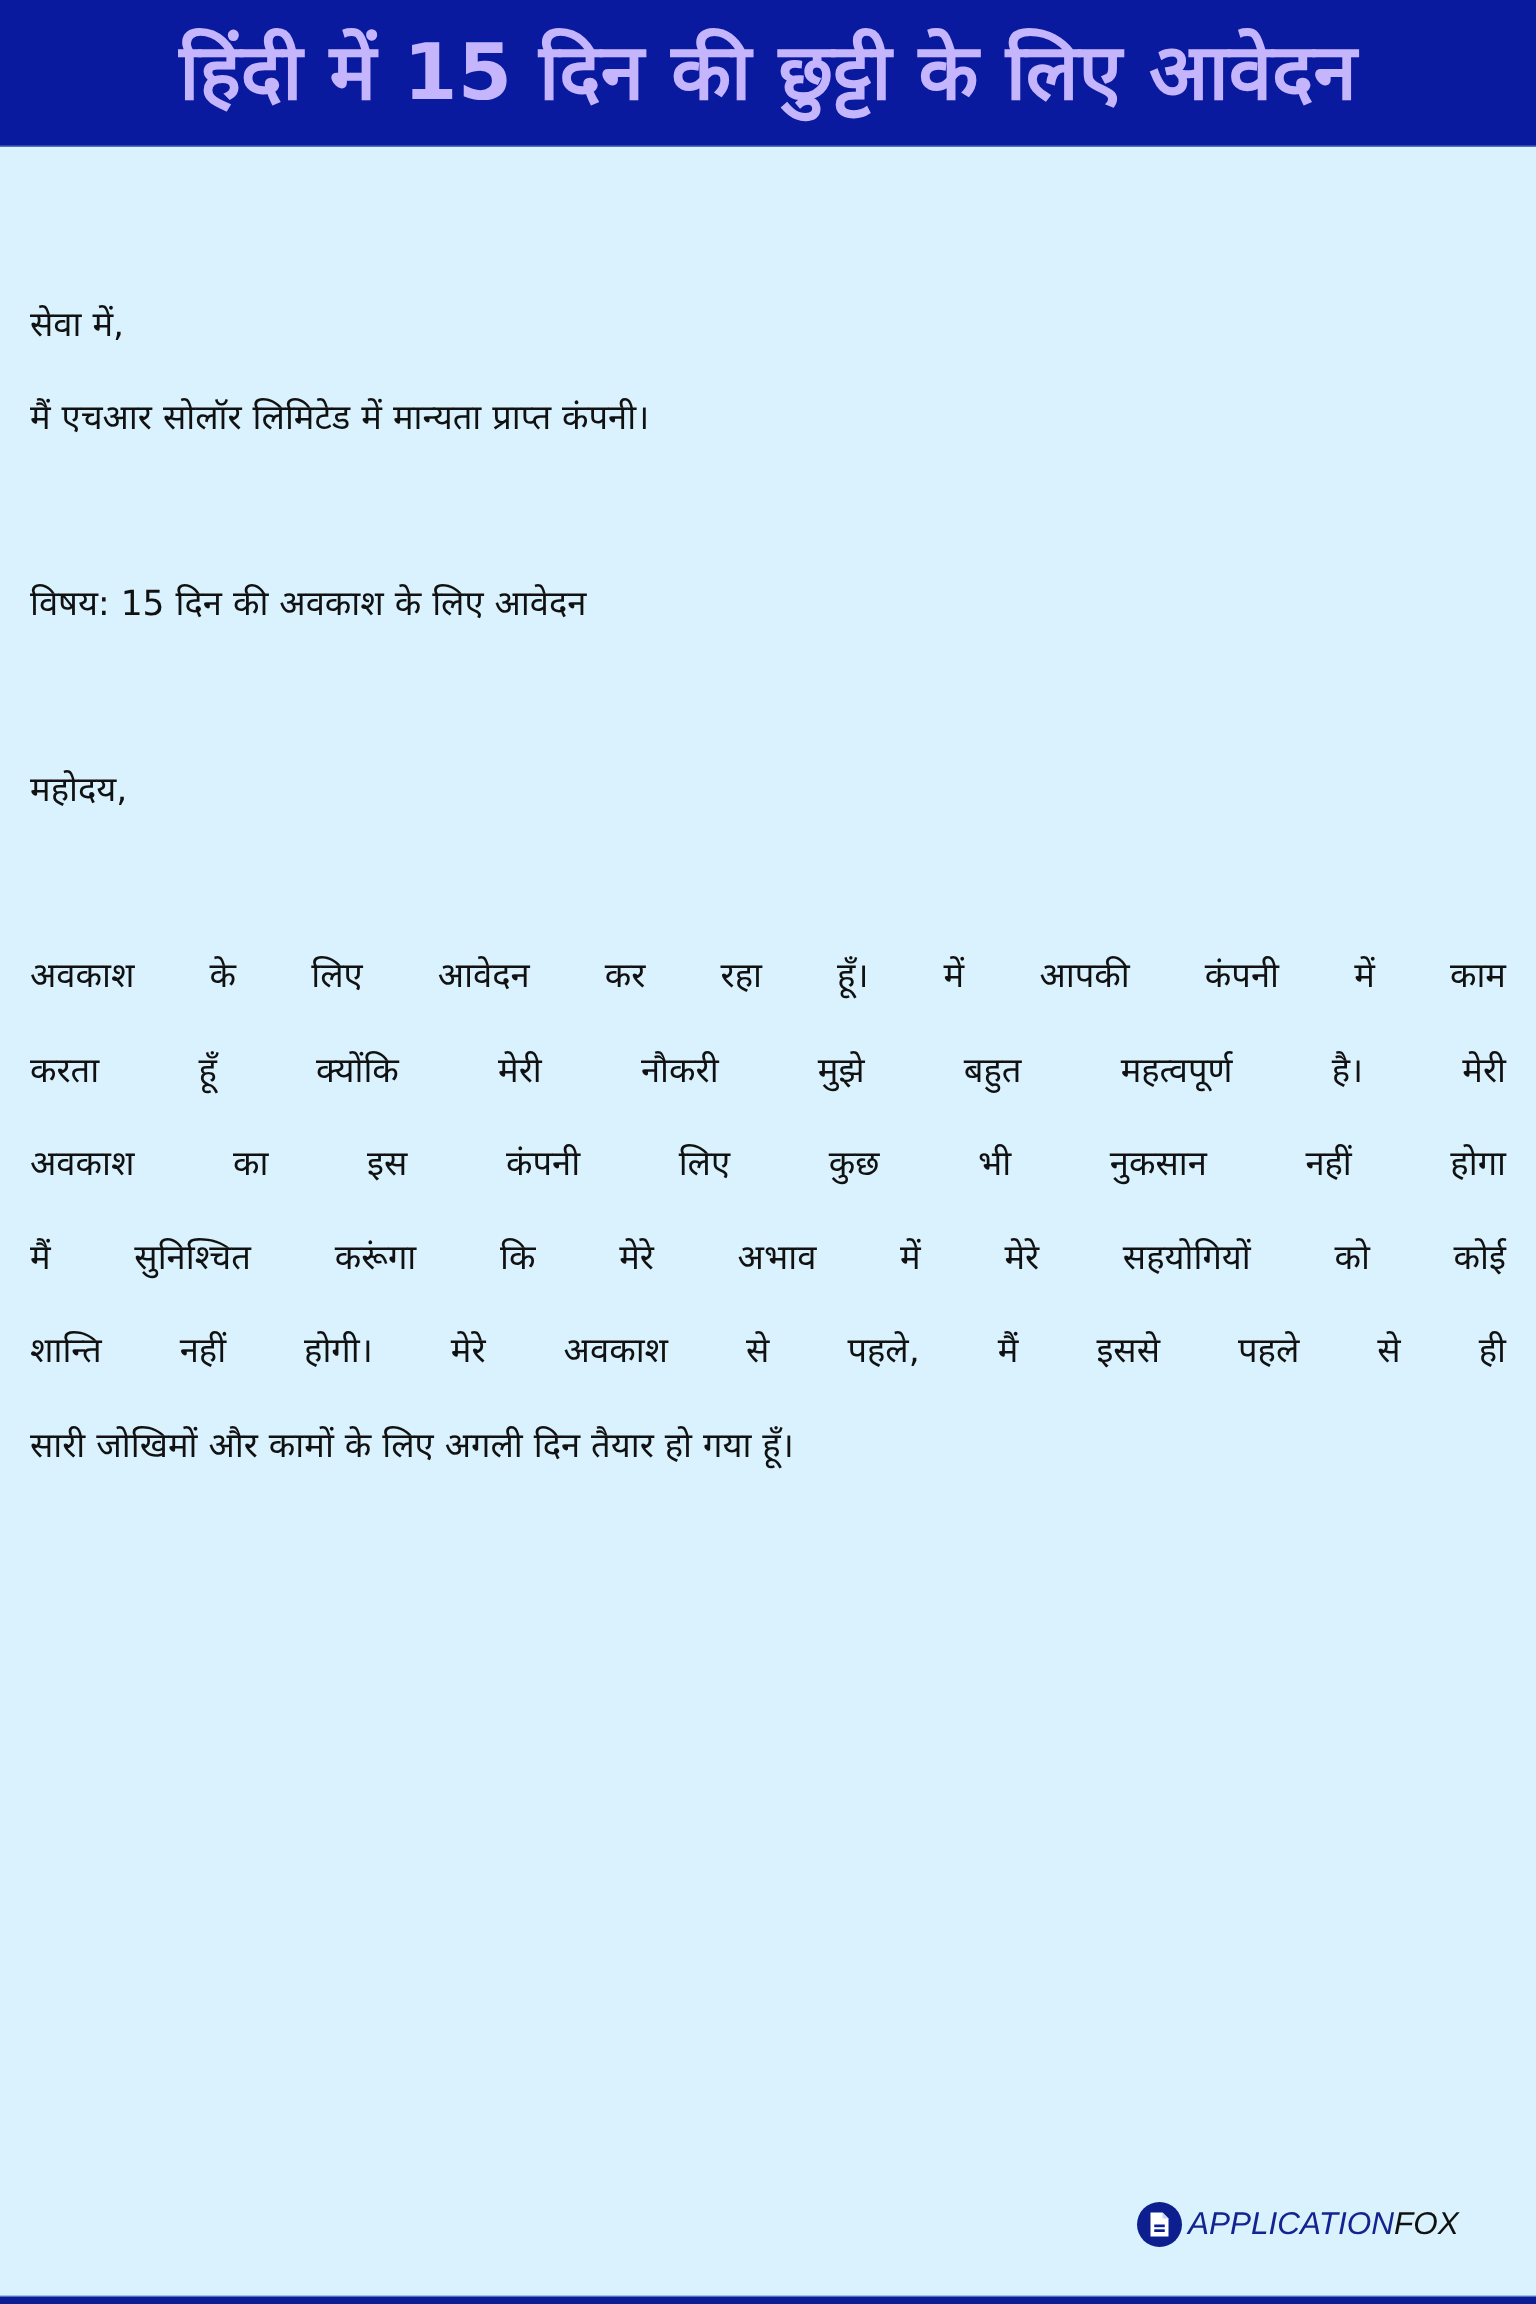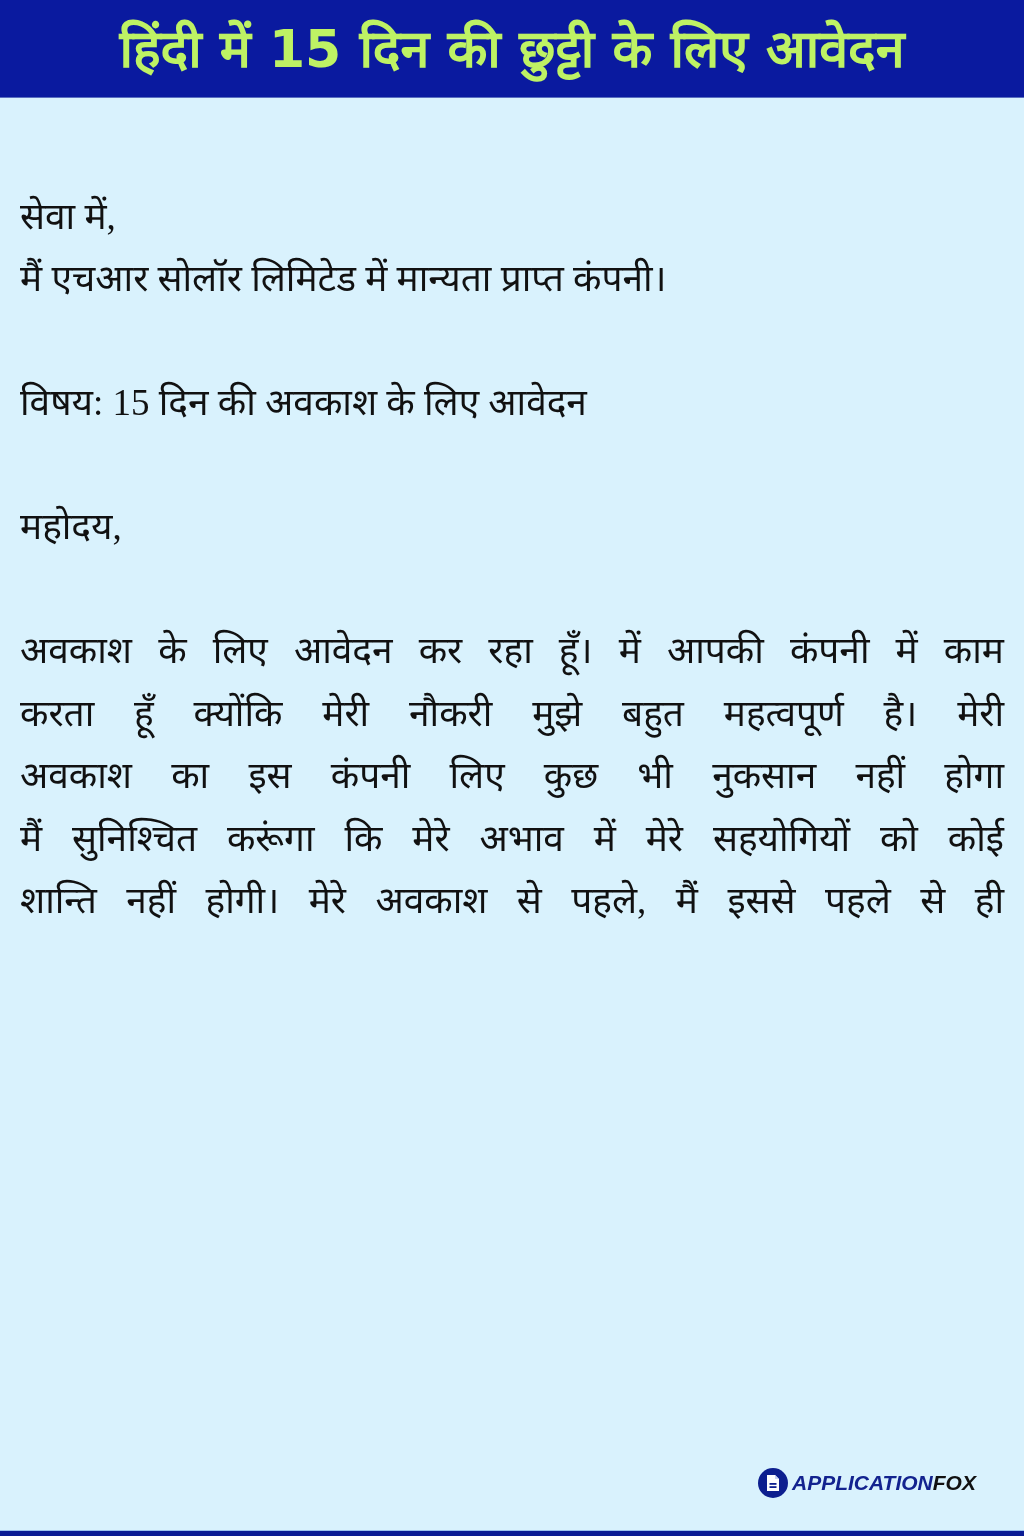--- a/index.html
+++ b/index.html
@@ -21,35 +21,34 @@
       width: 1024px;
       height: 97px;
       background: #0a1a9f;
       border-bottom: 1px solid #5a6fc0;
       display: flex;
       align-items: center;
       justify-content: center;
     }
     .header h1 {
       margin: 0;
-      color: #bef264;
+      color: #c4b5fd;
       font-size: 52px;
       font-weight: bold;
       letter-spacing: 0px;
       white-space: nowrap;
       line-height: 1;
     }
     .content {
       position: absolute;
       left: 20px;
       top: 186px;
       width: 984px;
-      font-size: 37px;
+      font-size: 23px;
       line-height: 62px;
-      font-family: Liberation Serif, serif;
     }
     .line {
       display: block;
       white-space: nowrap;
     }
     .gap {
       height: 62px;
     }
     .para {
       text-align: justify;
@@ -78,21 +77,21 @@
       height: 30px;
       border-radius: 50%;
       background: #0d1f8f;
       display: flex;
       align-items: center;
       justify-content: center;
     }
     .logo-text {
       font-family: "Liberation Sans", sans-serif;
       font-style: italic;
-      font-weight: bold;
+      font-weight: normal;
       font-size: 21px;
       letter-spacing: 0px;
       white-space: nowrap;
     }
     .logo-text .brand-a { color: #13238f; }
     .logo-text .brand-b { color: #111111; }
     .footer-bar {
       position: absolute;
       left: 0;
       top: 1530px;
@@ -116,20 +115,21 @@
   <span class="line">विषय: 15 दिन की अवकाश के लिए आवेदन</span>
   <div class="gap"></div>
   <span class="line">महोदय,</span>
   <div class="gap"></div>
   <div class="para">
     <span class="pline">अवकाश के लिए आवेदन कर रहा हूँ। में आपकी कंपनी में काम</span>
     <span class="pline">करता हूँ क्योंकि मेरी नौकरी मुझे बहुत महत्वपूर्ण है। मेरी</span>
     <span class="pline">अवकाश का इस कंपनी लिए कुछ भी नुकसान नहीं होगा</span>
     <span class="pline">मैं सुनिश्चित करूंगा कि मेरे अभाव में मेरे सहयोगियों को कोई</span>
     <span class="pline">शान्ति नहीं होगी। मेरे अवकाश से पहले, मैं इससे पहले से ही</span>
+    <span class="pline last">सारी जोखिमों और कामों के लिए अगली दिन तैयार हो गया हूँ।</span>
   </div>
   <div class="gap"></div>
 </div>
 
 <div class="logo">
   <span class="logo-icon">
     <svg width="16" height="18" viewBox="0 0 16 18">
       <path d="M2 1 H10 L14 5 V17 H2 Z" fill="#ffffff"></path>
       <path d="M10 1 V5 H14" fill="#c9d3f5"></path>
       <rect x="4.5" y="9" width="7" height="1.8" fill="#0d1f8f"></rect>

